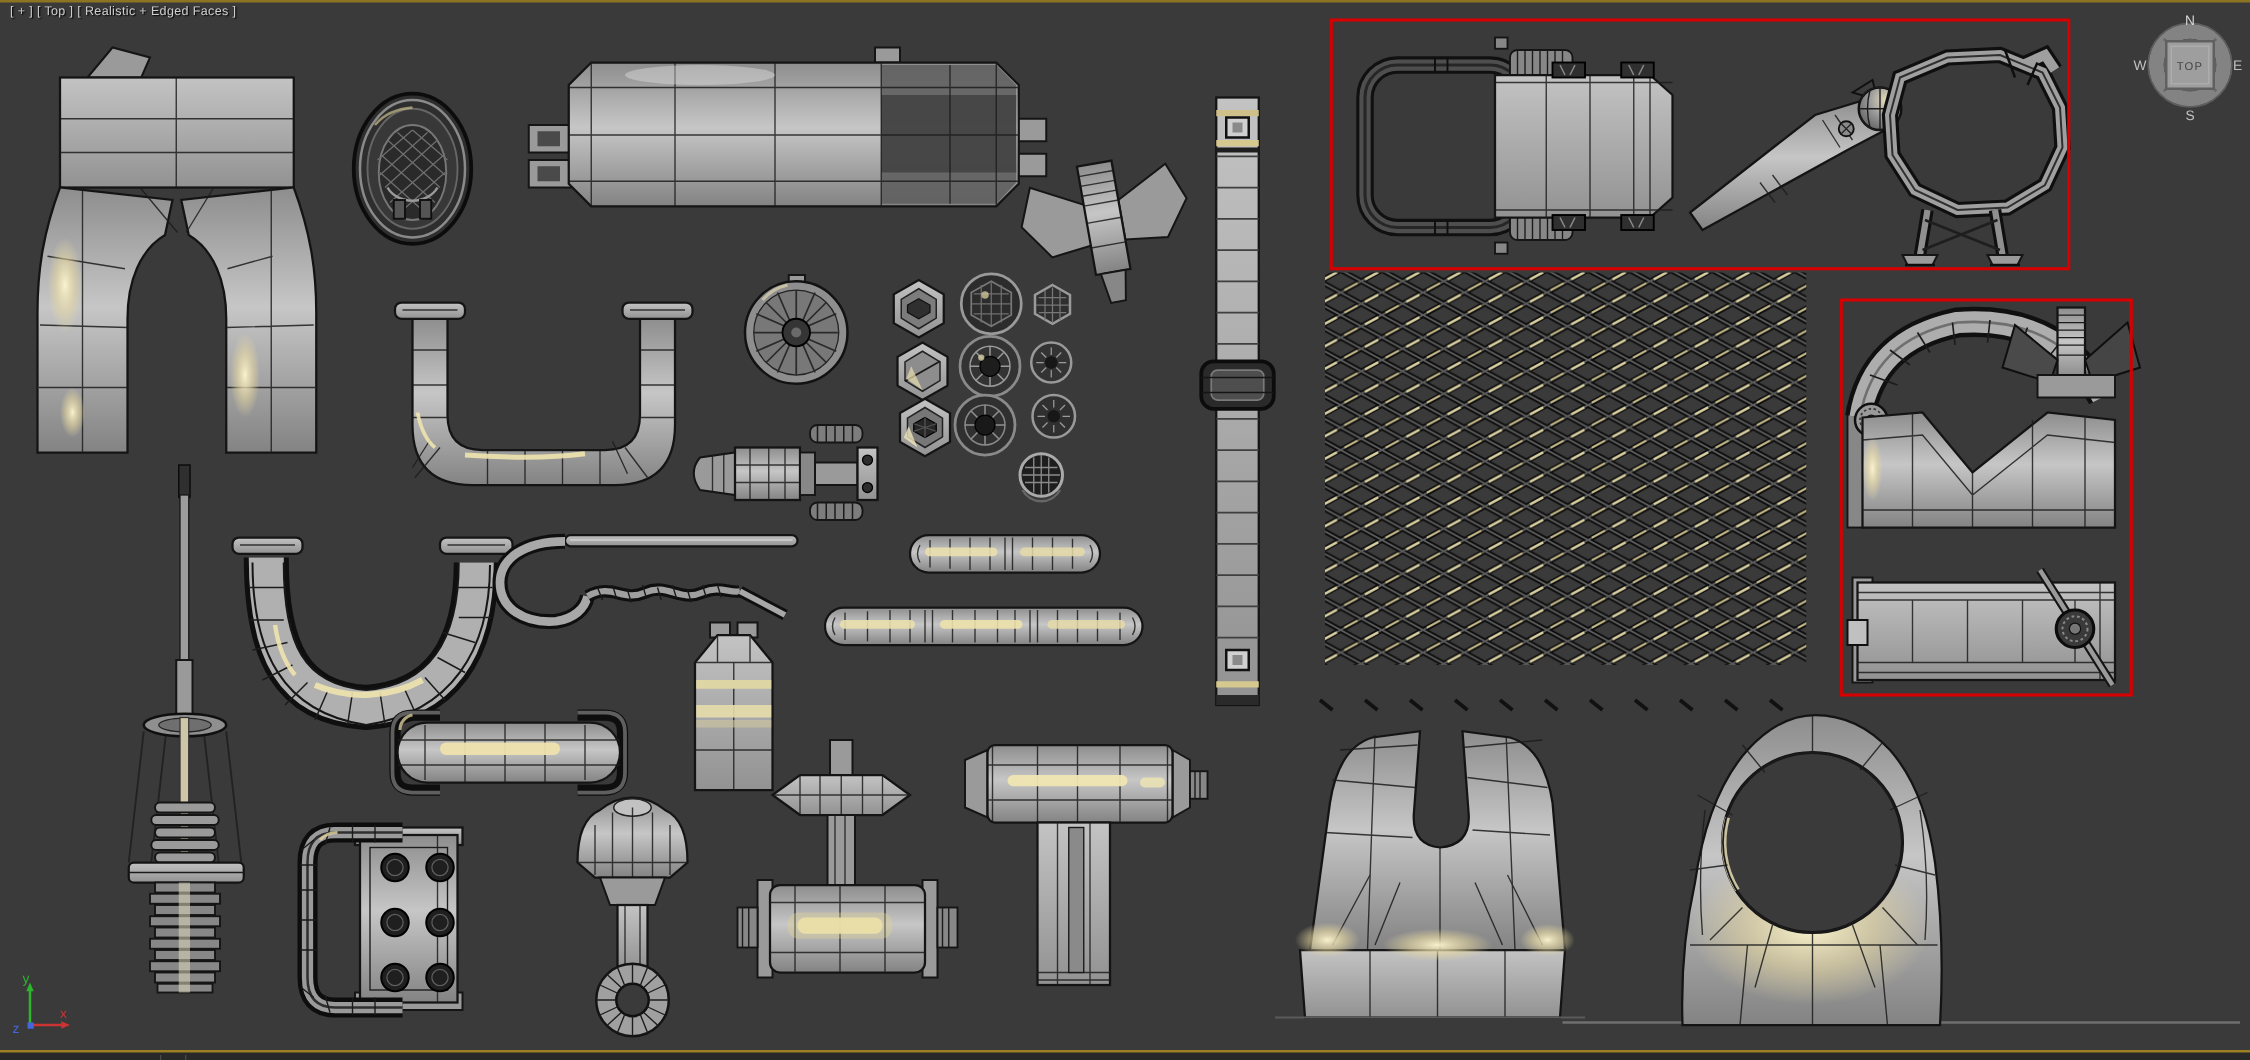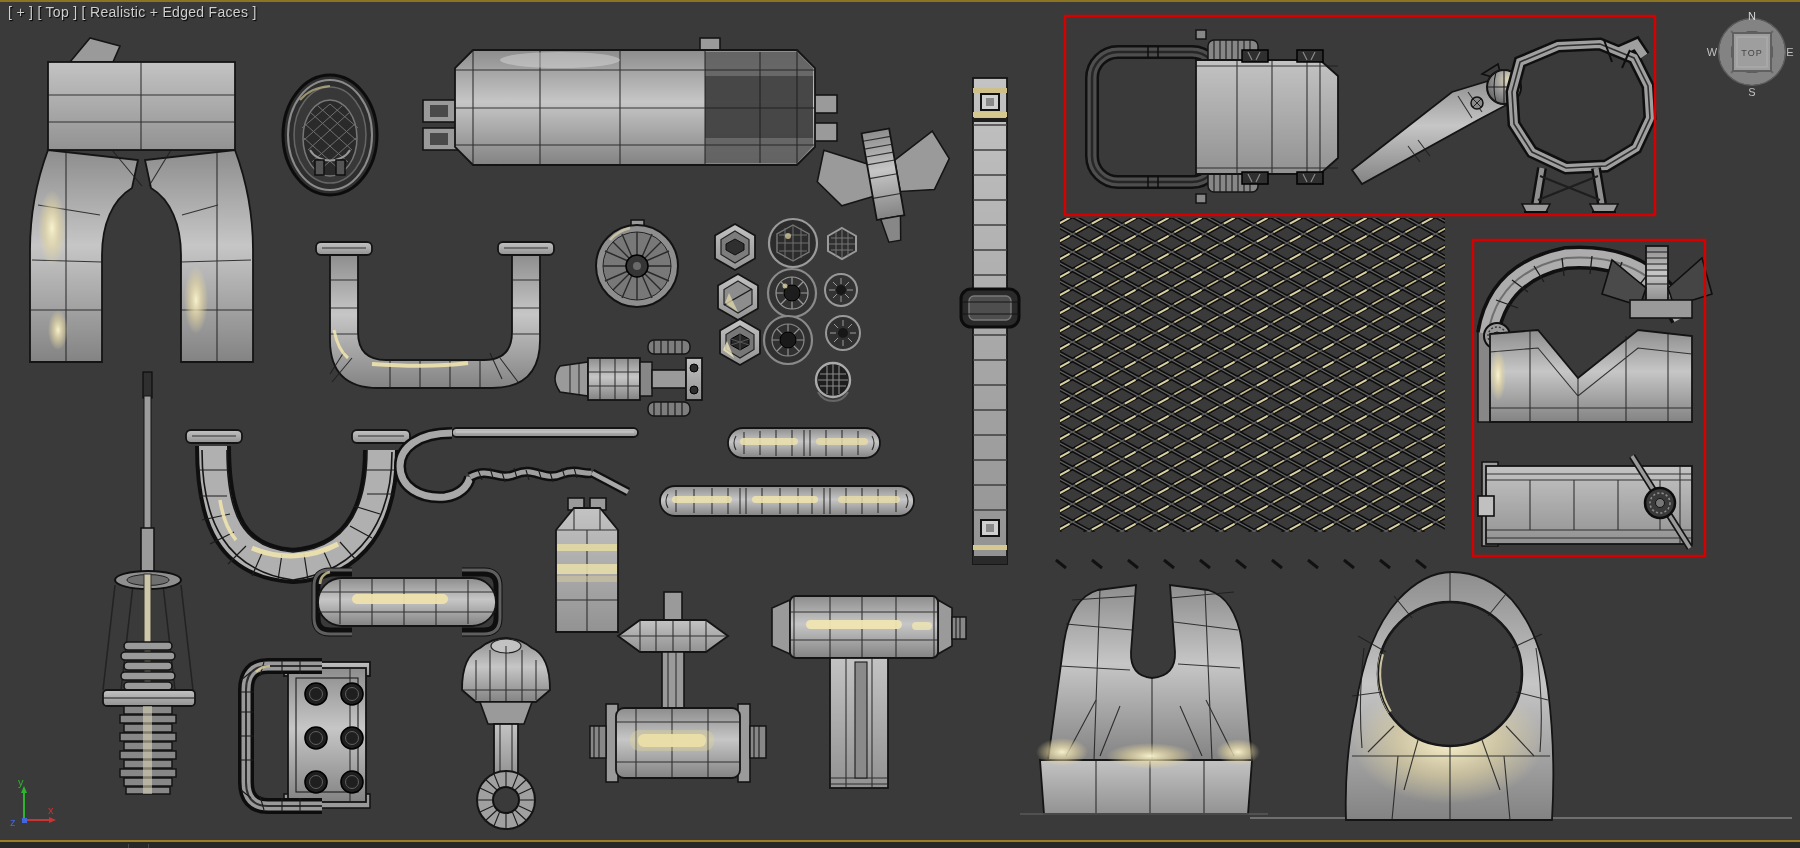--- a/index.html
+++ b/index.html
@@ -1,19 +1,19 @@
 <!DOCTYPE html>
 <html><head>
 <meta charset="utf-8">
 <style>
   html,body{margin:0;padding:0;background:#2a2a2a;}
   .viewport{position:relative;width:1800px;height:848px;background:#3a3a3a;overflow:hidden;
             font-family:"Liberation Sans",sans-serif;}
   .vp-top-border{position:absolute;left:0;top:0;width:1800px;height:2px;background:#8d7422;}
-  .vp-label{position:absolute;left:8px;top:4px;color:#cfcfcf;font-size:14px;letter-spacing:.3px;
+  .vp-label{position:absolute;left:8px;top:4px;color:#cfcfcf;font-size:10px;letter-spacing:.3px;
             text-shadow:1px 1px 1px #000;cursor:default;z-index:5;}
   .scene{position:absolute;left:0;top:0;}
   .bottom-bar{position:absolute;left:0;top:840px;width:1800px;height:8px;background:#282828;
               border-top:2px solid #9c7e24;box-sizing:border-box;}
   .bottom-bar .tick{position:absolute;top:2px;width:1px;height:6px;background:#4a4a4a;}
   text{font-family:"Liberation Sans",sans-serif;}
   .p2 {fill:#9a9a9a;stroke:#151515;stroke-width:1.6;}
   .p3 {fill:#878787;stroke:#151515;stroke-width:1.5;}
   .gv {fill:url(#gradV);stroke:#141414;stroke-width:1.8;}
   .gb {fill:url(#gradB);stroke:#141414;stroke-width:1.8;}

